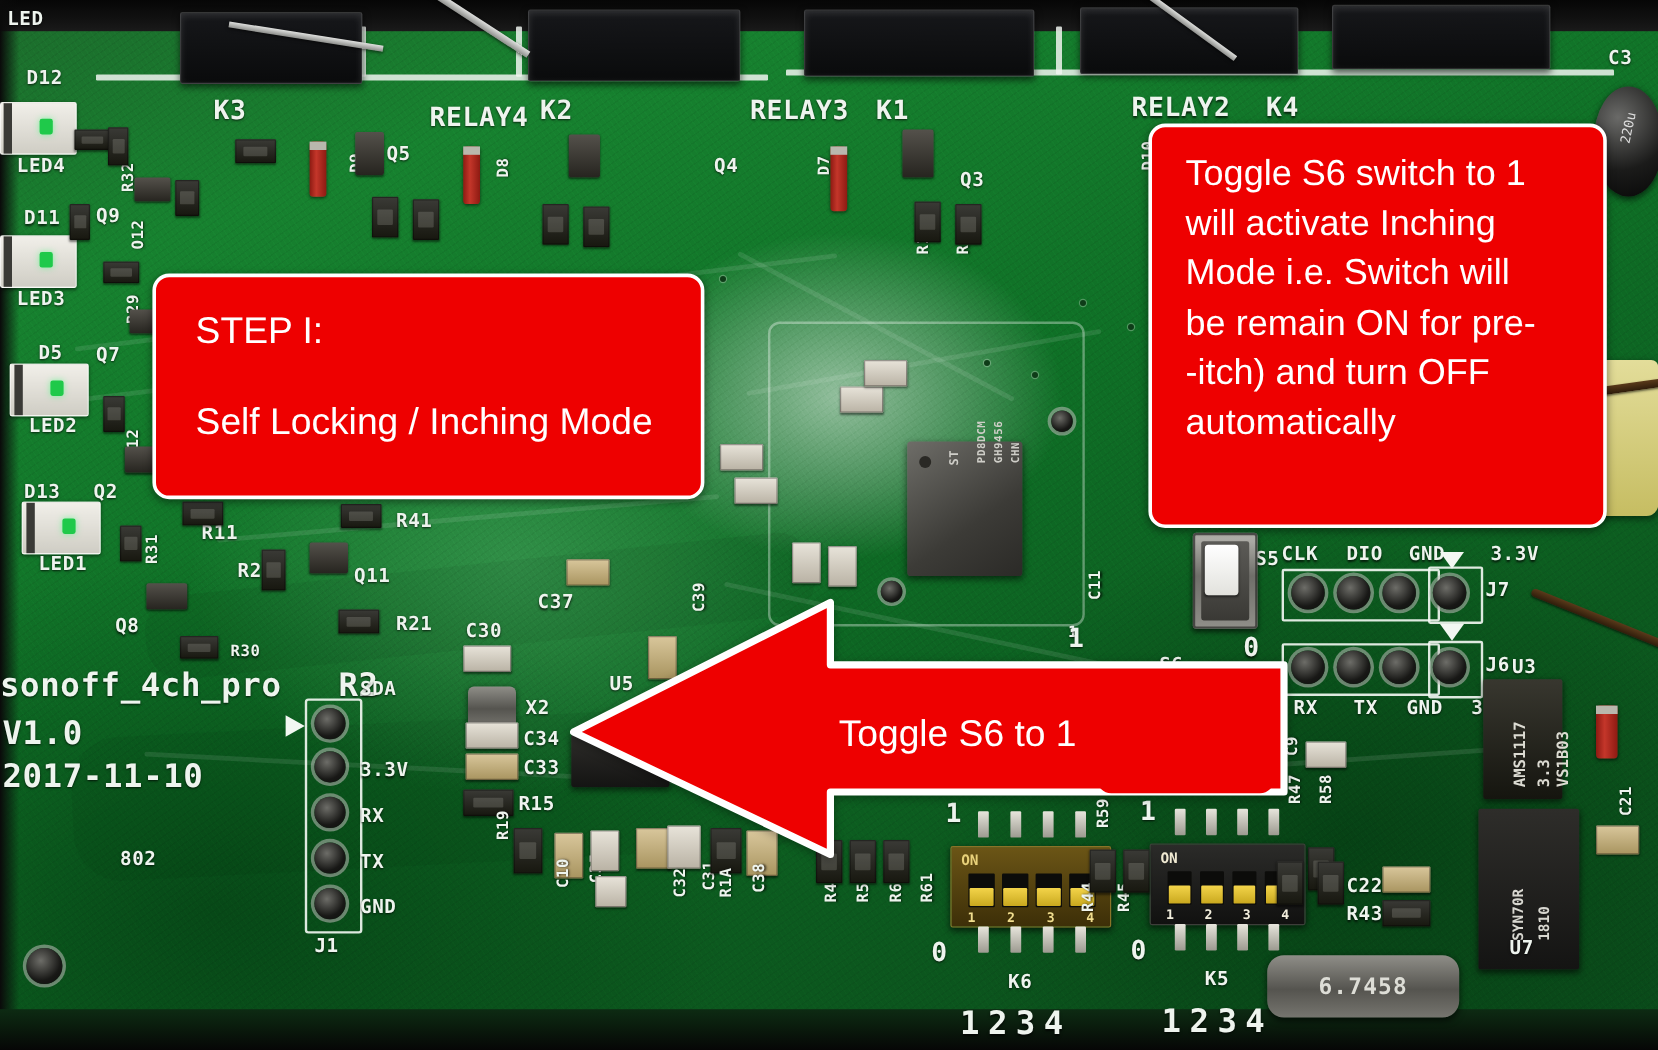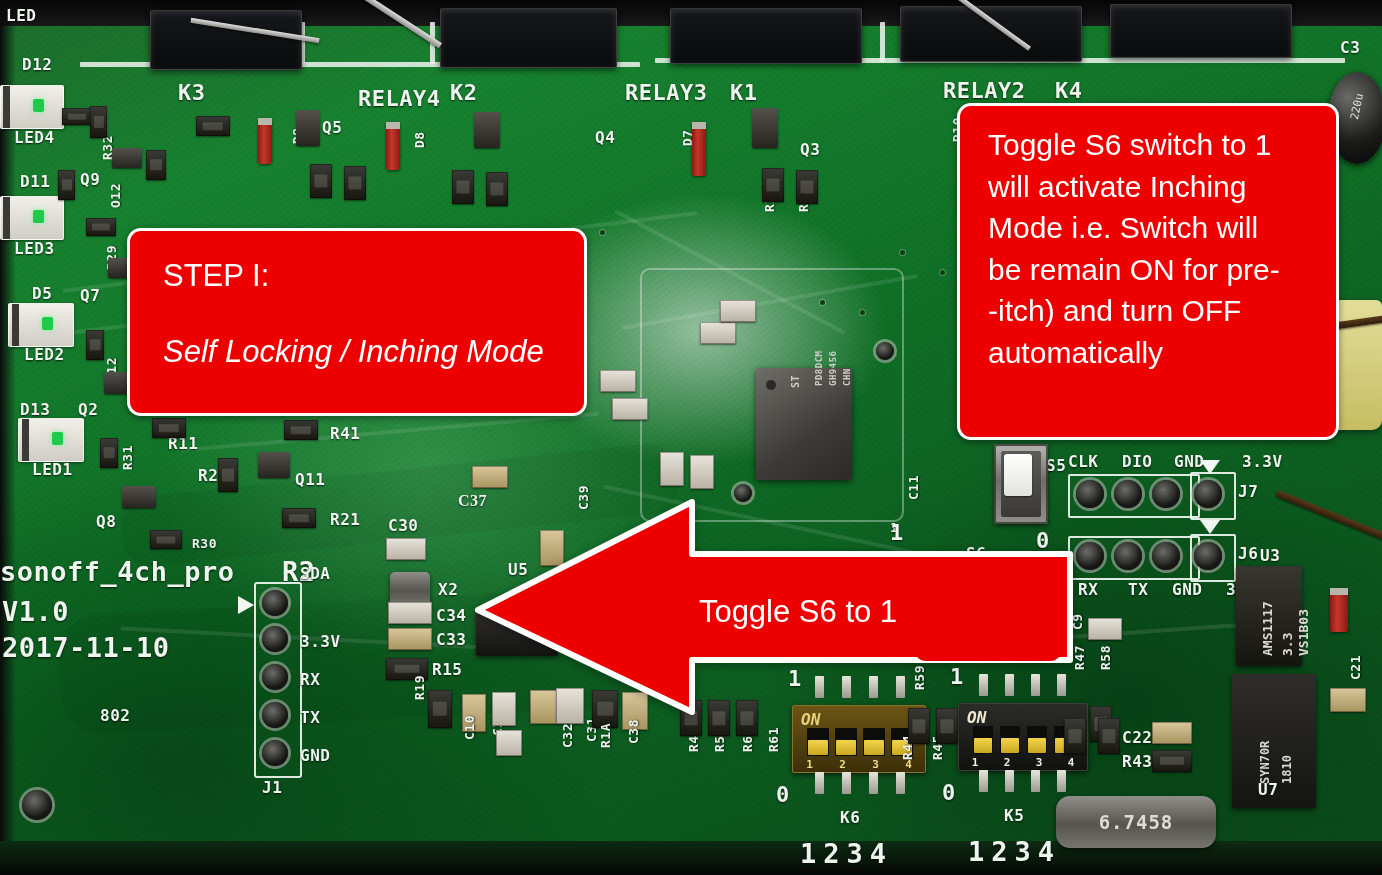--- a/index.html
+++ b/index.html
@@ -94,22 +94,22 @@
     background:radial-gradient(circle at 40% 35%,#6d6d68,#181816 62%,#0b0b0a);
     box-shadow:0 0 0 3px rgba(190,190,185,.55),0 1px 2px rgba(0,0,0,.6);}
 
   .via{position:absolute;width:5px;height:5px;border-radius:50%;
     background:#0e3c18;box-shadow:0 0 0 1px rgba(200,220,200,.35);}
 
   
   .dip{position:absolute;border-radius:2px;box-shadow:0 2px 5px rgba(0,0,0,.6);}
   .dip.gold{background:linear-gradient(#6b5516,#3d2f08);border:1px solid #8a7328;}
   .dip.black{background:linear-gradient(#2b2b29,#111110);border:1px solid #3d3d39;}
-  .dip .on{position:absolute;left:8px;top:4px;font-size:16px;font-weight:700;
-    color:#e8d17a;font-family:"DejaVu Sans Mono",monospace;font-style:italic;}
+  .dip .on{position:absolute;left:8px;top:4px;font-size:12px;font-weight:700;
+    color:#e8d17a;font-family:"DejaVu Sans Mono",monospace;}
   .dip.black .on{color:#efe9d2;}
   .dip .slot{position:absolute;background:#0c0c0a;border-radius:1px;}
   .dip .slot i{position:absolute;left:1px;right:1px;bottom:1px;height:55%;
     background:linear-gradient(#f3d44a,#c9a81e);border-radius:1px;display:block;}
   .dip .nums{position:absolute;left:0;right:0;bottom:1px;display:flex;
     justify-content:space-around;font-size:11px;color:#f0dd8e;font-weight:700;
     font-family:"DejaVu Sans Mono",monospace;}
   .dip.black .nums{color:#f2eedd;}
   .dip-legs{position:absolute;display:flex;justify-content:space-around;}
   .dip-legs b{display:block;width:9px;height:100%;
@@ -167,21 +167,21 @@
     border-radius:14px;box-shadow:0 2px 7px rgba(0,0,0,.45);
     color:#ffffff;box-sizing:border-box;
   }
   .callout .line{
     font-family:"Liberation Sans",sans-serif;
     font-weight:400;color:#fff;white-space:pre;
   }
 
   #callout-step1{left:127px;top:228px;width:460px;height:188px;padding:28px 0 0 33px;}
   #callout-step1 .l1{font-size:31px;line-height:34px;}
-  #callout-step1 .l2{font-size:31px;line-height:34px;margin-top:42px;font-style:italic;}
+  #callout-step1 .l2{font-size:31px;line-height:34px;margin-top:42px;}
 
   #callout-inching{left:957px;top:103px;width:382px;height:337px;padding:18px 0 16px 28px;}
   #callout-inching .line{font-size:30px;line-height:41.5px;}
 
   
   #arrow-toggle{
     position:absolute;left:470px;top:498px;width:605px;height:218px;
     filter:drop-shadow(0 2px 4px rgba(0,0,0,.35));
   }
   #arrow-label{
@@ -354,21 +354,21 @@
   <div class="pad" style="left:734px;top:484px;width:18px;height:18px;"></div>
   <div class="pad" style="left:876px;top:342px;width:18px;height:18px;"></div>
   <div class="smd" style="left:700px;top:322px;width:36px;height:22px;"></div>
   <div class="smd" style="left:720px;top:300px;width:36px;height:22px;"></div>
   <div class="smd" style="left:660px;top:452px;width:24px;height:34px;"></div>
   <div class="smd" style="left:690px;top:455px;width:24px;height:34px;"></div>
   <div class="smd" style="left:600px;top:370px;width:36px;height:22px;"></div>
   <div class="smd" style="left:612px;top:398px;width:36px;height:22px;"></div>
   <div class="silk small rot" style="left:906px;top:500px;">C11</div>
   <div class="silk small" style="left:890px;top:520px;">1</div>
-  <div class="silk med" style="left:458px;top:492px;font-family:Liberation Serif, serif;">C37</div>
+  <div class="silk med" style="left:448px;top:492px;">C37</div>
   <div class="silk small rot" style="left:576px;top:510px;">C39</div>
   <div class="smd tan" style="left:540px;top:530px;width:24px;height:36px;"></div>
   <div class="smd tan" style="left:472px;top:466px;width:36px;height:22px;"></div>
 
   <div class="silk xbig" style="left:0px;top:556px;">sonoff_4ch_pro</div>
   <div class="silk xbig" style="left:282px;top:556px;">R2</div>
   <div class="silk xbig" style="left:2px;top:596px;">V1.0</div>
   <div class="silk xbig" style="left:2px;top:632px;">2017-11-10</div>
   <div class="silk med" style="left:100px;top:706px;">802</div>
 

